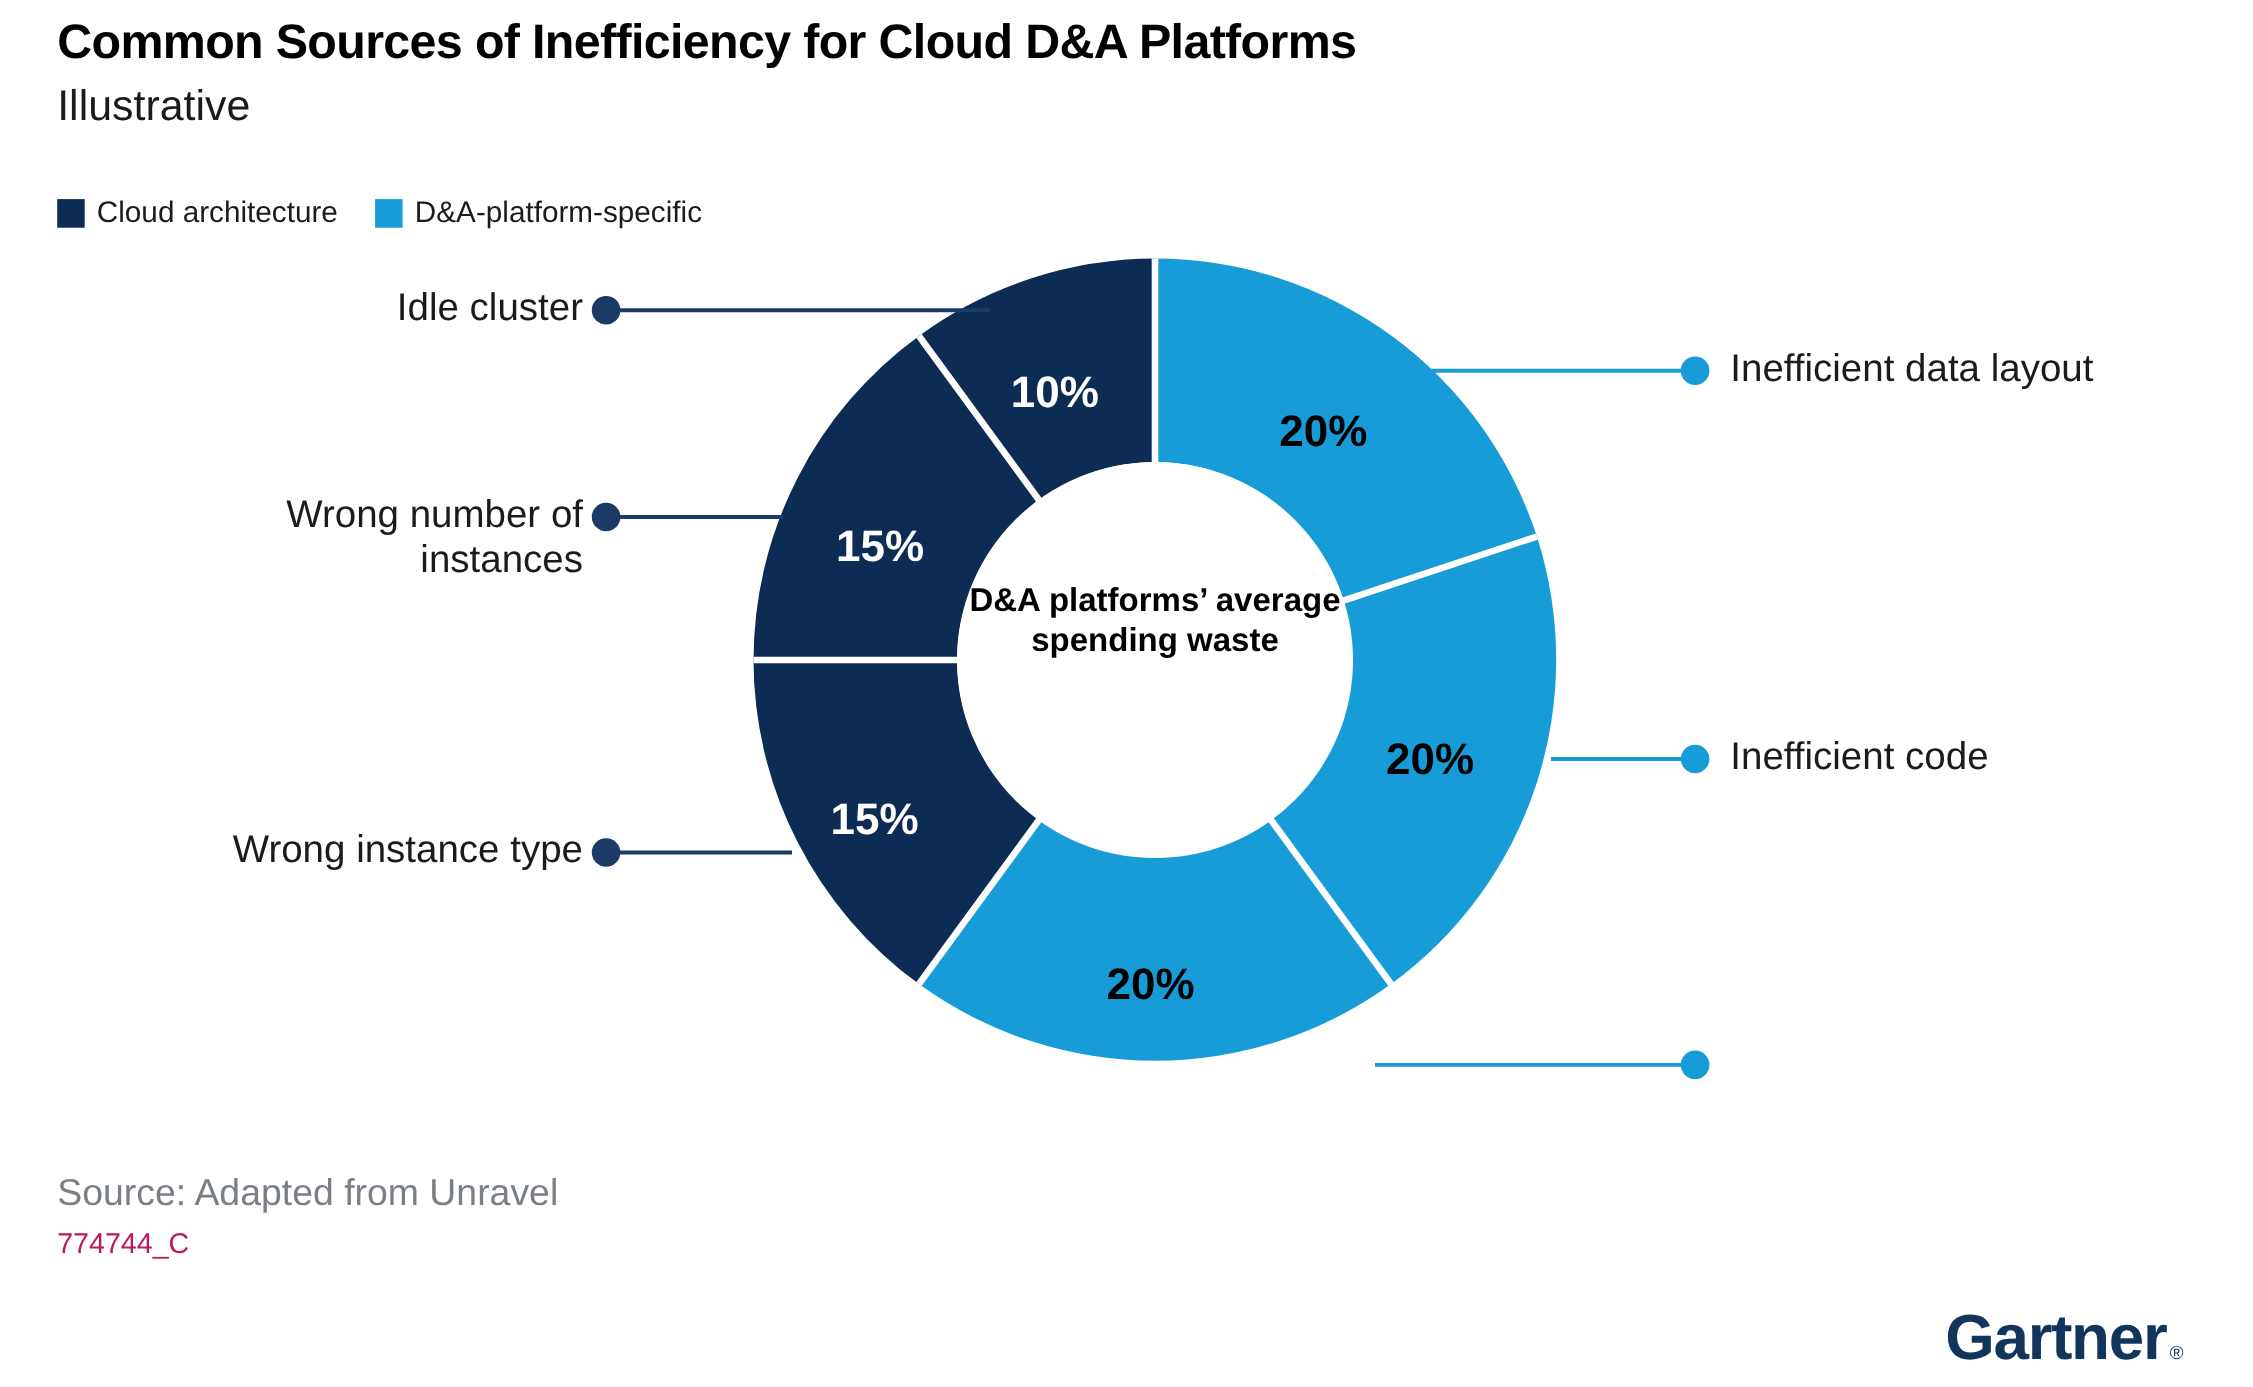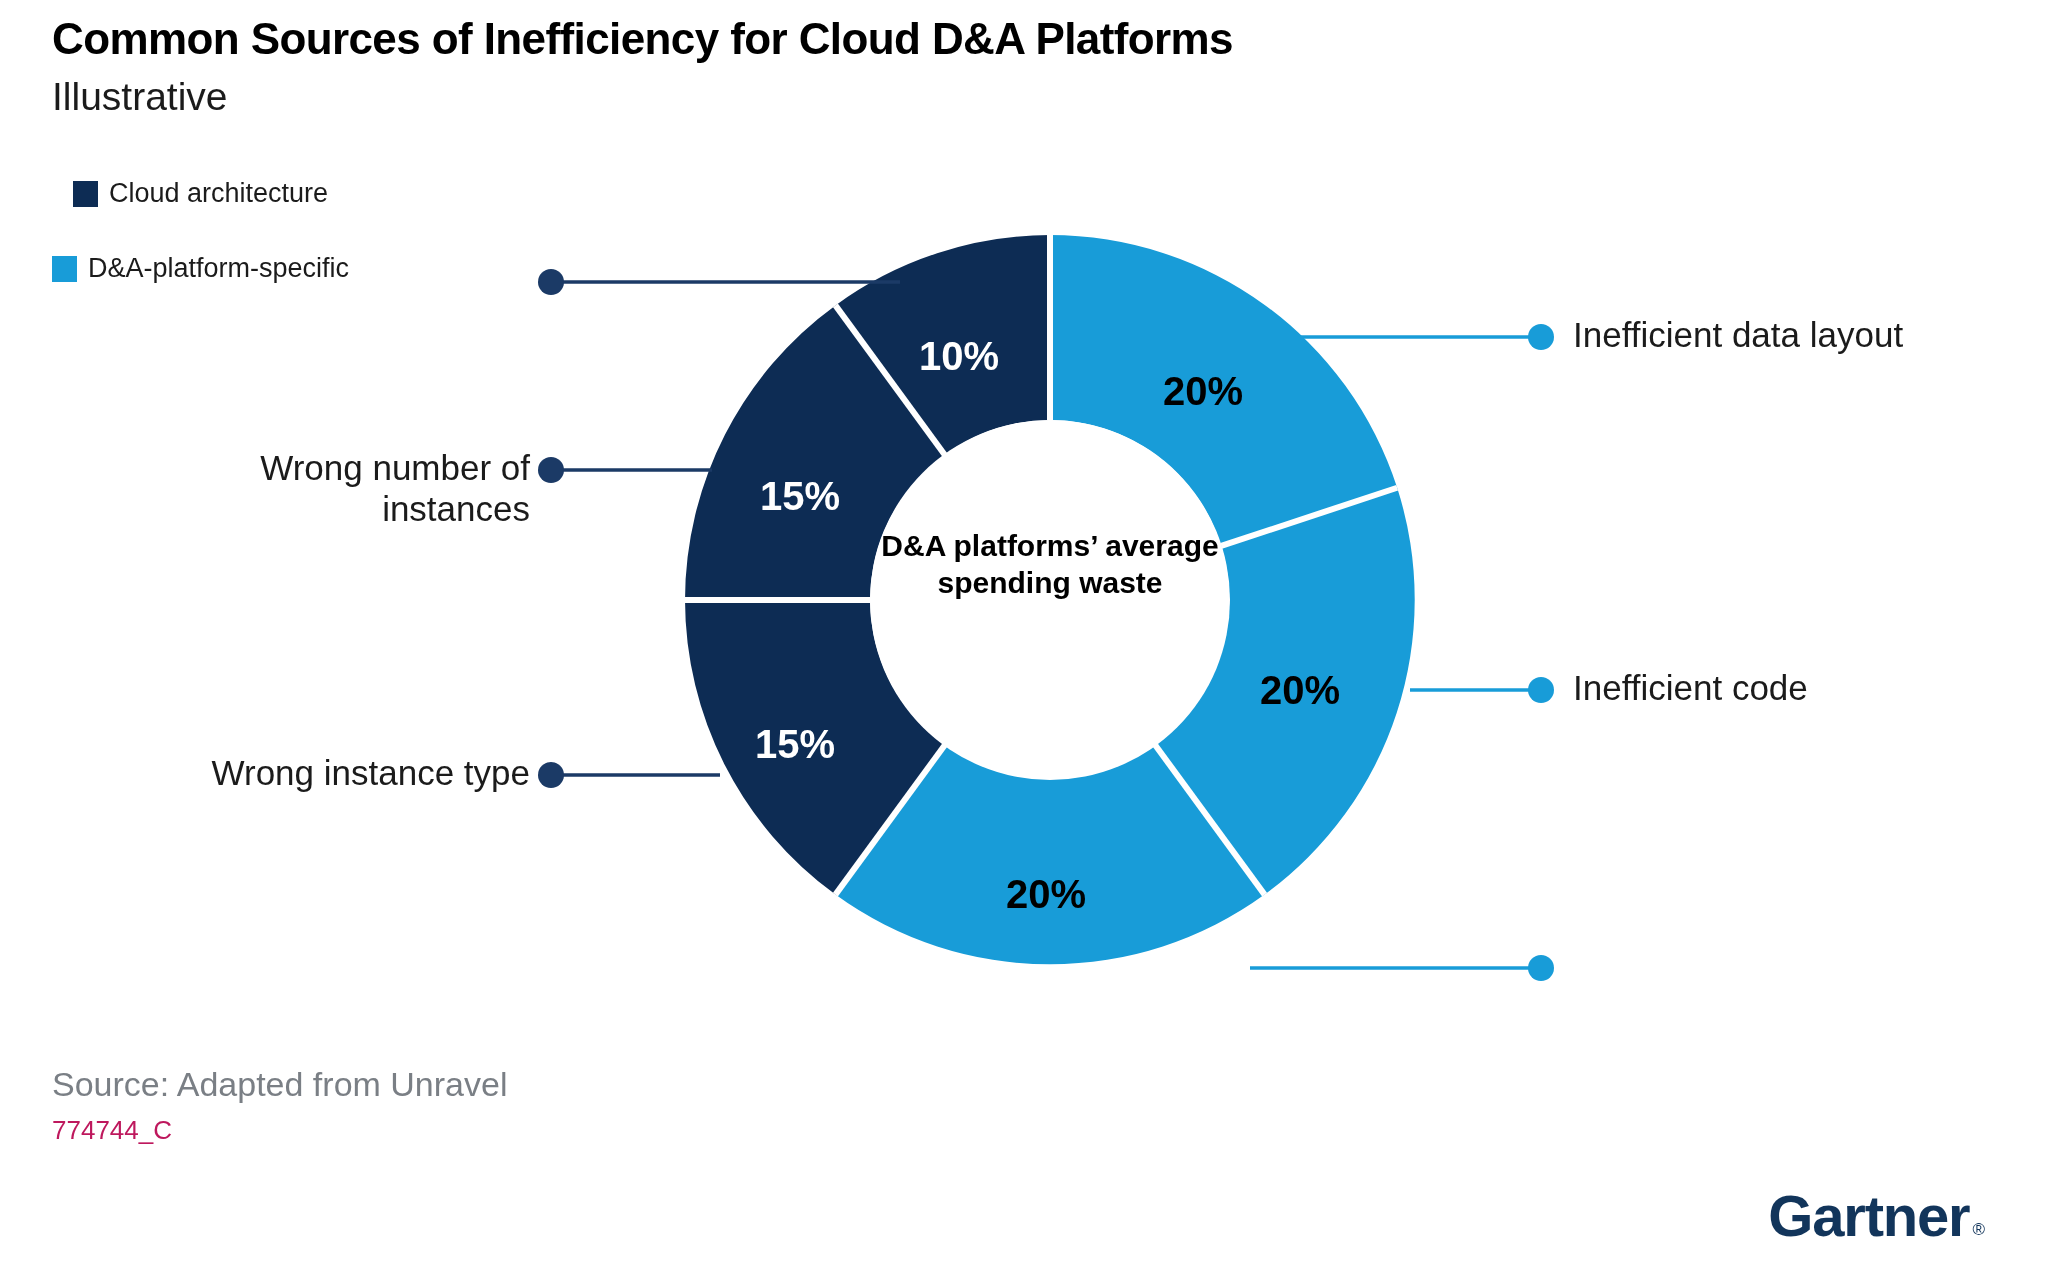--- a/index.html
+++ b/index.html
@@ -30,22 +30,21 @@
     color: #1b1b1b;
     white-space: nowrap;
   }
 
   
   .legend {
     position: absolute;
     left: 52px; top: 178px;
     display: flex;
     align-items: center;
-    gap: 44px;
-    flex-direction: column;
+    gap: 34px;
   }
   .legend-item { display: flex; align-items: center; gap: 11px; }
   .legend-swatch { width: 25px; height: 26px; flex: 0 0 auto; }
   .legend-label { font-size: 27px; color: #1b1b1b; white-space: nowrap; }
 
   
   .chart-wrap {
     position: absolute;
     left: 0; top: 0;
     width: 2048px; height: 1261px;
@@ -208,20 +207,21 @@
       <g fill="#189cd8">
         <circle cx="1541" cy="337" r="13"></circle>
         <circle cx="1541" cy="690" r="13"></circle>
         <circle cx="1541" cy="968" r="13"></circle>
       </g>
     </svg>
 
     <div class="center-text">D&amp;A platforms’ average spending waste</div>
   </div>
 
+  <div class="callout left" style="left:60px; top:260px; width:470px;">Idle cluster</div>
   <div class="callout left" style="left:60px; top:448px; width:470px;">Wrong number of
 instances</div>
   <div class="callout left" style="left:60px; top:753px; width:470px;">Wrong instance type</div>
 
   <div class="callout right" style="left:1573px; top:668px; width:450px;">Inefficient code</div>
   <div class="callout right" style="left:1573px; top:315px; width:450px;">Inefficient data layout</div>
 
   <div class="source">Source: Adapted from Unravel</div>
   <div class="figid">774744_C</div>
 

